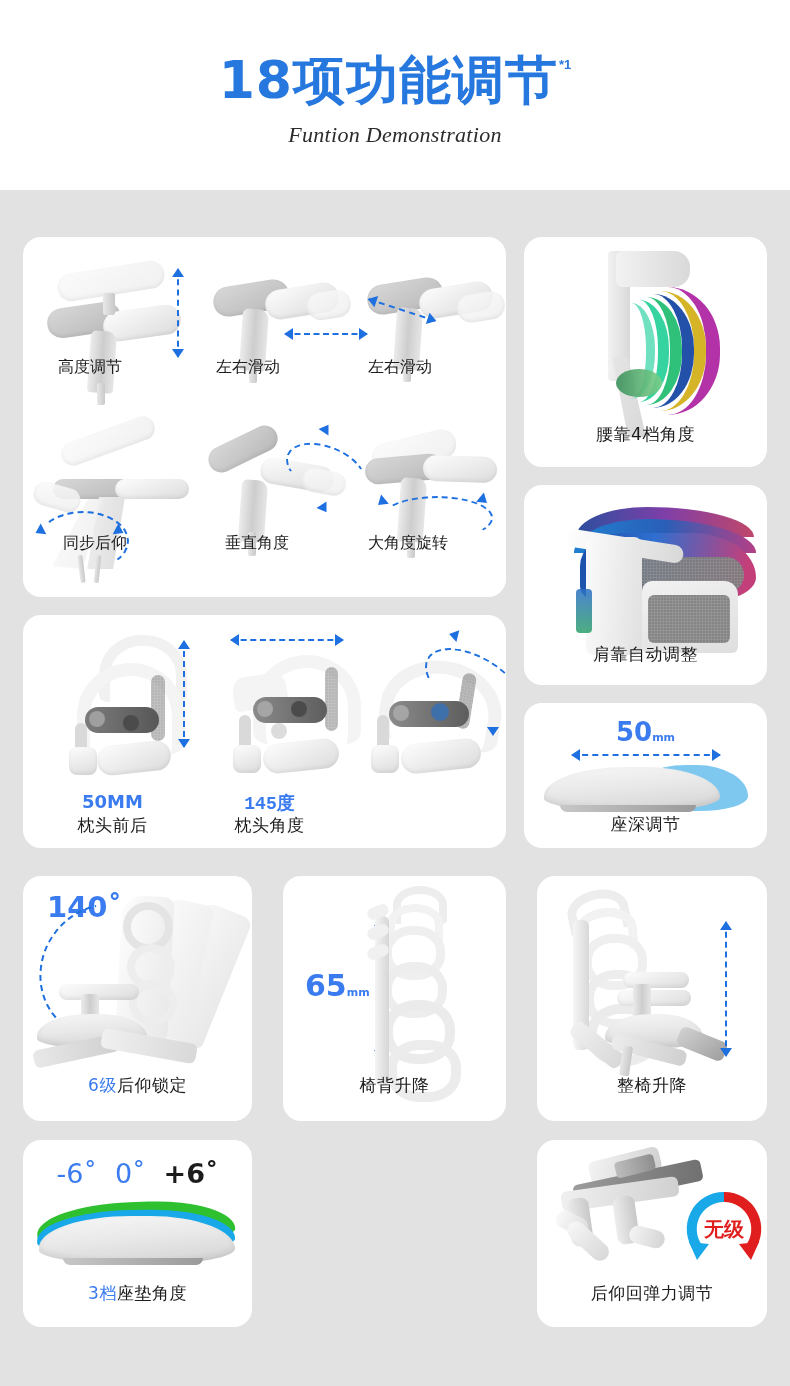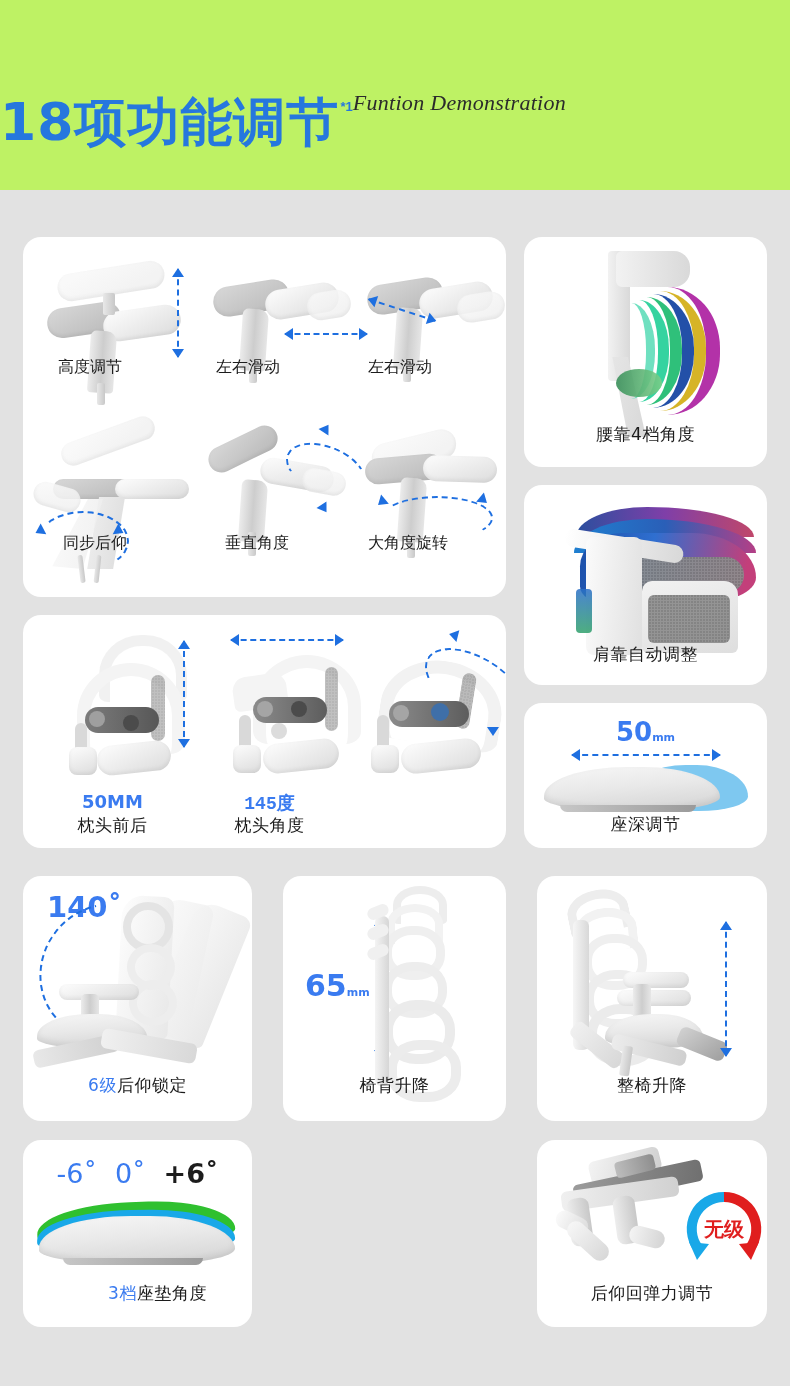--- a/index.html
+++ b/index.html
@@ -4,22 +4,22 @@
 <style>
   html,body{margin:0;padding:0;}
   body{
     width:790px;height:1386px;
     background:#e2e2e2;
     font-family:"Liberation Sans","DejaVu Sans",sans-serif;
     overflow:hidden;position:relative;
   }
   .header{
     position:absolute;left:0;top:0;width:790px;height:190px;
-    background:#bef264;
-    display:flex;flex-direction:row;align-items:center;justify-content:flex-start;
+    background:#ffffff;
+    display:flex;flex-direction:column;align-items:center;justify-content:flex-start;
   }
   .title-wrap{margin-top:54px;display:flex;align-items:flex-start;line-height:1;}
   .title{
     font-size:52px;font-weight:bold;color:#2677DE;letter-spacing:1px;
     font-family:"DejaVu Sans","Liberation Sans",sans-serif;
   }
   .title-sup{font-size:13px;color:#2677DE;font-weight:bold;margin-top:4px;margin-left:1px;}
   .subtitle{
     margin-top:16px;font-size:22px;color:#2b2b2b;font-style:italic;
     font-family:"Liberation Serif","DejaVu Serif",serif;font-weight:500;
@@ -382,21 +382,21 @@
       <span style="font-size:27px;color:#3A7BF0;">-6˚</span>
       <span style="font-size:27px;color:#3A7BF0;">0˚</span>
       <span style="font-size:27px;color:#1c1c1c;font-weight:bold;">+6˚</span>
     </div>
     <div style="position:absolute;left:12px;top:62px;width:206px;height:64px;">
       <div class="seatband" style="left:2px;top:0;width:198px;height:44px;background:#2FC02F;transform:rotate(-2deg);"></div>
       <div class="seatband" style="left:2px;top:8px;width:198px;height:44px;background:#19A8E8;transform:rotate(-1deg);"></div>
       <div class="seatpad" style="left:4px;top:14px;width:196px;height:48px;"></div>
       <div style="position:absolute;left:28px;top:56px;width:140px;height:7px;background:linear-gradient(90deg,#c7c7c7,#9a9a9a);border-radius:0 0 8px 8px;"></div>
     </div>
-    <div class="cap" style="top:142px;padding-left:20px;">
+    <div class="cap" style="top:142px;">
       <span class="blue">3档</span><span class="dark">座垫角度</span>
     </div>
   </div>
 
 
   <div class="card" style="left:537px;top:950px;width:230px;height:187px;">
     <div style="position:absolute;inset:0;overflow:hidden;">
       <div style="position:absolute;left:52px;top:14px;width:72px;height:24px;background:linear-gradient(120deg,#f4f4f4,#cfcfcf);border-radius:6px;transform:rotate(-14deg);"></div>
       <div style="position:absolute;left:36px;top:32px;width:130px;height:22px;background:linear-gradient(110deg,#9c9c9c,#6f6f6f);border-radius:5px;transform:rotate(-12deg);"></div>
       <div style="position:absolute;left:24px;top:44px;width:118px;height:20px;background:linear-gradient(100deg,#f0f0f0,#d0d0d0);border-radius:6px;transform:rotate(-8deg);"></div>

